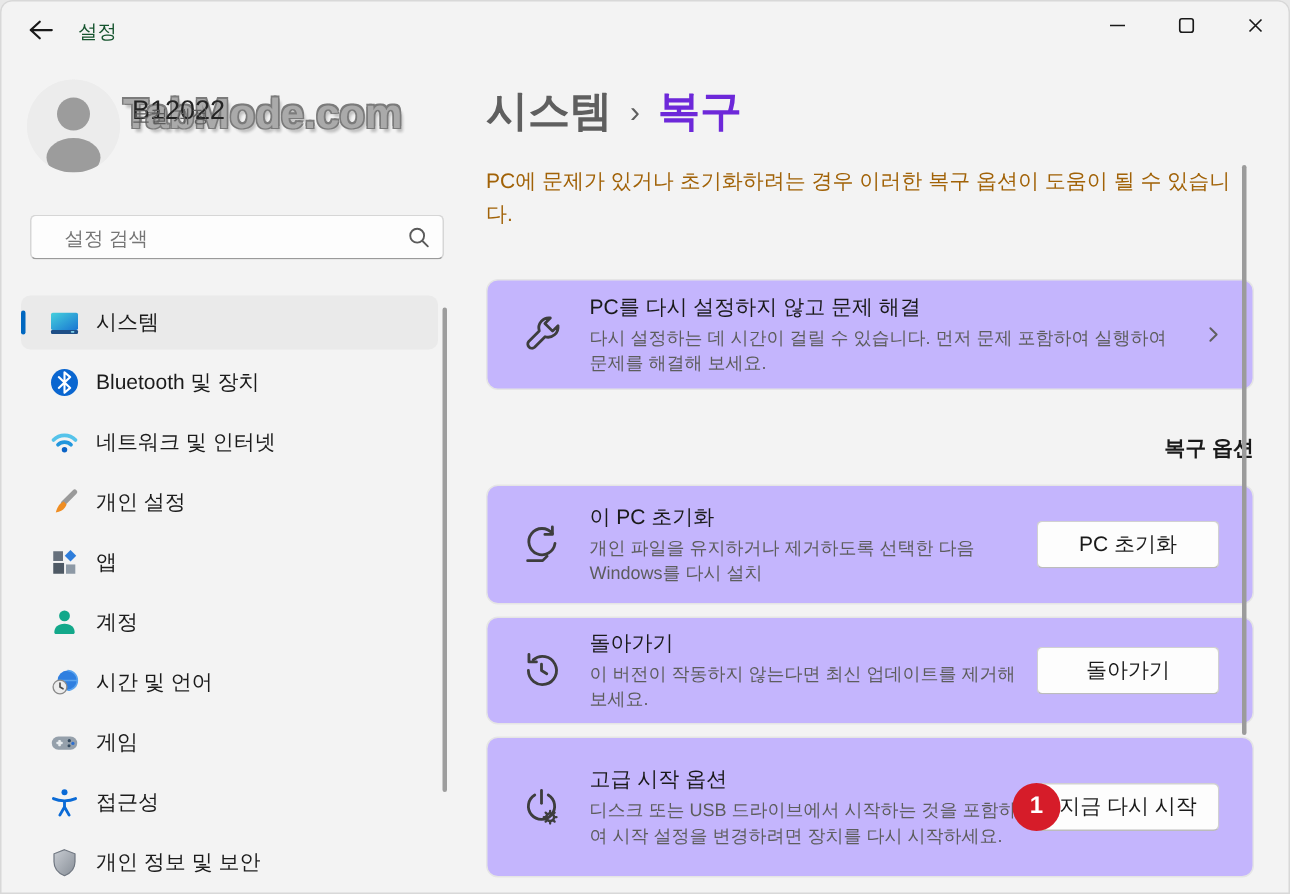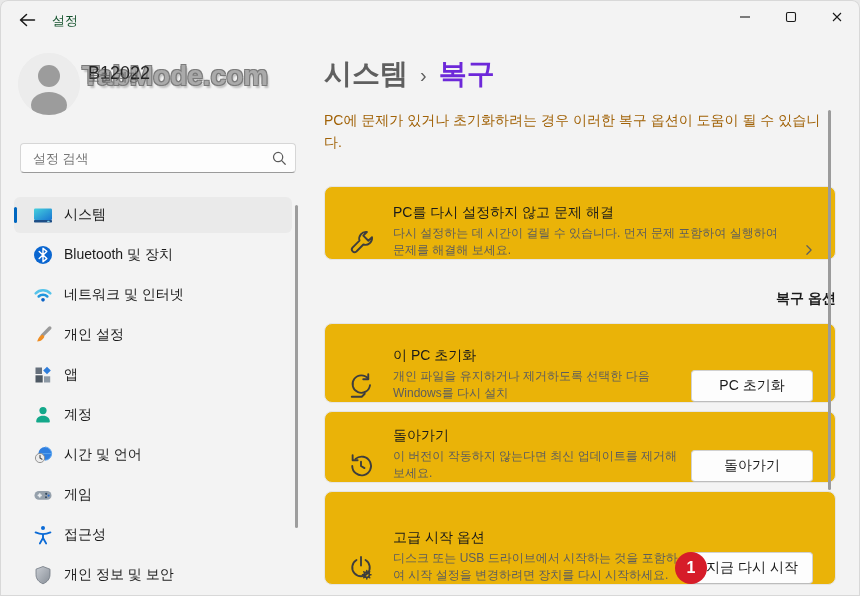--- a/index.html
+++ b/index.html
@@ -17,38 +17,38 @@
   .caption-btn{width:46px;height:34px;border:none;background:transparent;display:flex;align-items:center;justify-content:center;cursor:pointer;}
   
   .sidebar{position:absolute;left:0;top:40px;width:310px;bottom:0;}
   .profile{position:absolute;left:0;top:0;width:100%;height:90px;}
   .avatar{position:absolute;left:18px;top:13px;width:62px;height:62px;border-radius:50%;background:#ececec;overflow:hidden;z-index:0;}
   .profile-name{position:absolute;left:88px;top:23px;font-size:18px;font-weight:400;color:#242424;z-index:2;}
   .profile-type{position:absolute;left:88px;top:29px;font-size:12px;color:#5d5d5d;z-index:2;}
   .watermark{position:absolute;left:82px;top:20px;z-index:1;font-size:28px;font-weight:700;letter-spacing:0;color:#a3a3a3;opacity:.9;
     text-shadow:-1px -1px 0 #6f6f6f,1px -1px 0 #6f6f6f,-1px 1px 0 #6f6f6f,1px 1px 0 #6f6f6f,2px 3px 2px rgba(0,0,0,.25);pointer-events:none;}
   .searchbox{position:absolute;left:20px;top:103px;width:276px;height:30px;}
-  .searchbox input{width:100%;height:100%;box-sizing:border-box;border:1px solid #d6d6d6;border-bottom-color:#9a9a9a;border-radius:4px;background:#fdfdfd;padding:0 30px 0 12px;font-size:13px;font-family:inherit;color:#1b1b1b;outline:none;}
+  .searchbox input{width:100%;height:100%;box-sizing:border-box;border:1px solid #d6d6d6;border-bottom-color:#9a9a9a;border-radius:4px;background:#fdfdfd;padding:0 30px 0 22px;font-size:13px;font-family:inherit;color:#1b1b1b;outline:none;}
   .searchbox input::placeholder{color:#767676;}
   .search-ic{position:absolute;right:9px;top:7px;pointer-events:none;}
   .nav{position:absolute;left:14px;top:157px;width:278px;}
   .nav-item{position:relative;display:flex;align-items:center;height:36px;margin-bottom:4px;border-radius:6px;padding-left:19px;cursor:pointer;}
   .nav-item.selected{background:#eaeaea;}
   .nav-item.selected::before{content:"";position:absolute;left:0;top:10px;width:3px;height:16px;border-radius:2px;background:#0067c0;}
   .nav-ic{width:20px;height:20px;flex:0 0 20px;display:flex;align-items:center;justify-content:center;}
   .nav-label{margin-left:11px;font-size:14px;color:#1b1b1b;white-space:nowrap;}
   .side-scroll{position:absolute;left:295px;top:165px;width:3px;height:323px;border-radius:2px;background:#9d9d9d;cursor:pointer;}
   
   .main{position:absolute;left:324px;top:40px;width:512px;bottom:0;}
   .breadcrumb{display:flex;align-items:center;margin-top:13px;height:42px;}
   .bc-parent{font-size:28px;font-weight:600;color:#5f5f5f;}
   .bc-sep{font-size:20px;color:#5f5f5f;margin:0 12px;padding-top:2px;}
   .bc-current{font-size:28px;font-weight:600;color:#6d28d9;}
   .page-desc{margin-top:14px;font-size:14px;line-height:22px;color:#a16207;width:512px;}
-  .card{box-sizing:border-box;background:#eab308;border:1px solid #e5e5e5;border-radius:8px;display:flex;align-items:flex-end;padding:0 14px 0 20px;}
+  .card{box-sizing:border-box;background:#c4b5fd;border:1px solid #e5e5e5;border-radius:8px;display:flex;align-items:center;padding:0 14px 0 20px;}
   .card-ic{width:32px;height:32px;flex:0 0 32px;display:flex;align-items:center;justify-content:center;}
   .card-text{flex:1;margin-left:16px;min-width:0;}
   .card-title{font-size:14px;color:#1a1a1a;margin-bottom:3px;}
   .card-desc{font-size:12px;line-height:17px;color:#5d5d5d;}
   .card-1{margin-top:33px;height:74px;cursor:pointer;}
   .card-1 .card-desc{max-width:398px;}
   .chevron{flex:0 0 20px;margin-right:2px;display:flex;align-items:center;justify-content:center;}
   .section-title{margin-top:28px;font-size:14px;font-weight:700;color:#1a1a1a;line-height:20px;text-align:right;}
   .card-2{margin-top:15px;height:80px;}
   .card-3{margin-top:8px;height:72px;}

